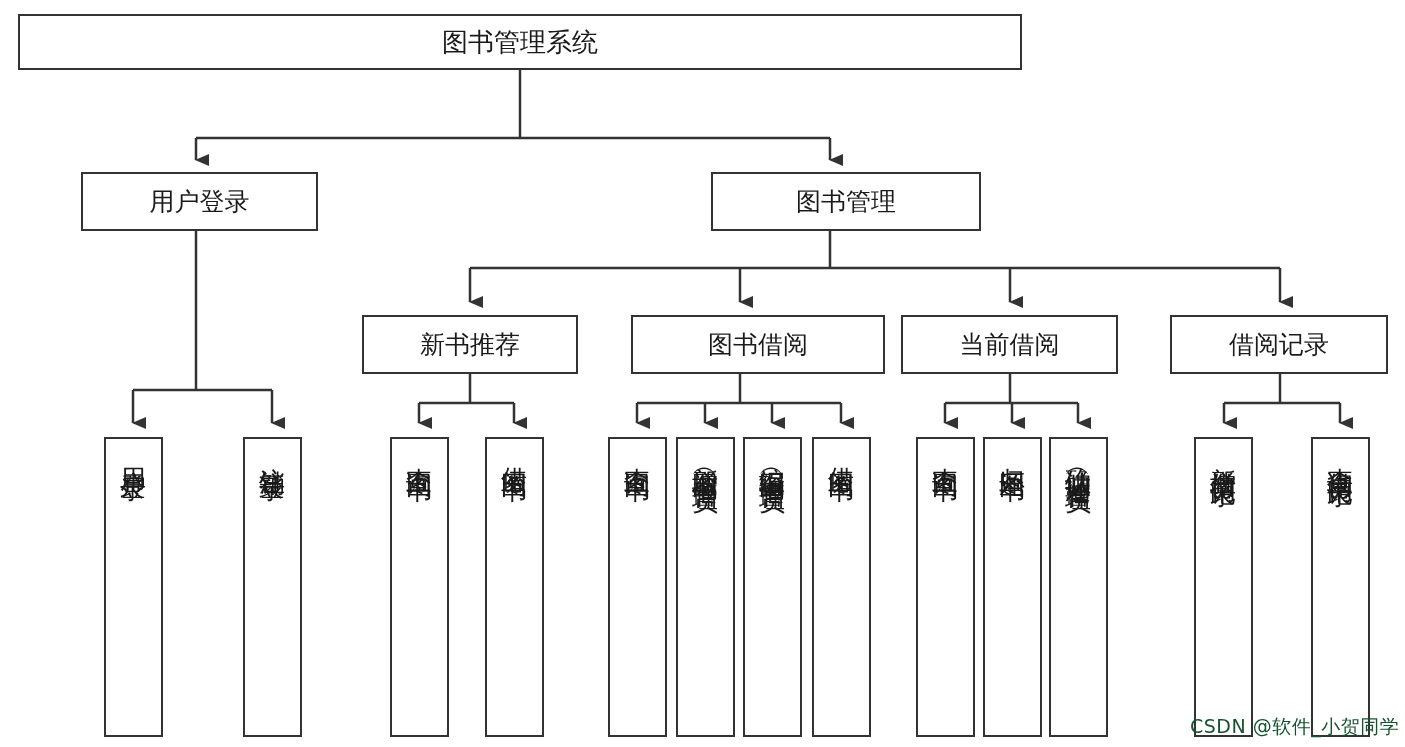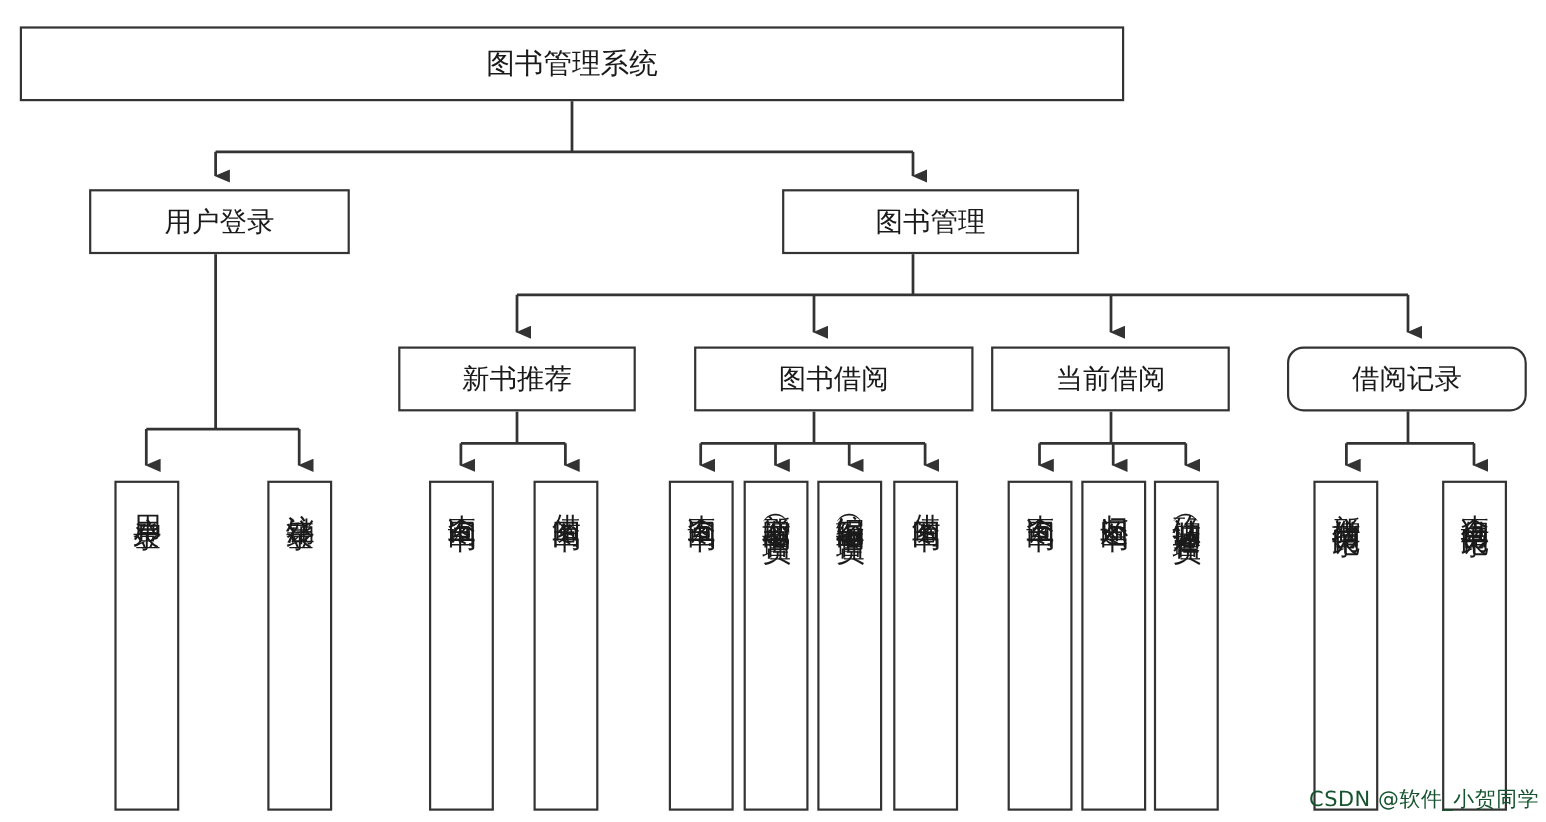--- a/index.html
+++ b/index.html
@@ -119,41 +119,41 @@
       <line x1="1012" y1="403" x2="1012" y2="423" marker-end="url(#arrow)"></line>
       <line x1="1078" y1="403" x2="1078" y2="423" marker-end="url(#arrow)"></line>
 
       <line x1="1280" y1="374" x2="1280" y2="403"></line>
       <line x1="1224" y1="403" x2="1340" y2="403"></line>
       <line x1="1224" y1="403" x2="1224" y2="423" marker-end="url(#arrow)"></line>
       <line x1="1340" y1="403" x2="1340" y2="423" marker-end="url(#arrow)"></line>
     </g>
   </svg>
 
-  <div class="node h root" style="left:18px; top:24px; width:1004px; height:68px;">
+  <div class="node h root" style="left:18px; top:14px; width:1004px; height:56px;">
     <span class="label">图书管理系统</span>
   </div>
 
   <div class="node h" style="left:81px; top:172px; width:237px; height:59px;">
     <span class="label">用户登录</span>
   </div>
   <div class="node h" style="left:711px; top:172px; width:270px; height:59px;">
     <span class="label">图书管理</span>
   </div>
 
   <div class="node h" style="left:362px; top:315px; width:216px; height:59px;">
     <span class="label">新书推荐</span>
   </div>
   <div class="node h" style="left:631px; top:315px; width:254px; height:59px;">
     <span class="label">图书借阅</span>
   </div>
   <div class="node h" style="left:901px; top:315px; width:217px; height:59px;">
     <span class="label">当前借阅</span>
   </div>
-  <div class="node h" style="left:1170px; top:315px; width:218px; height:59px;border-radius:15px;">
+  <div class="node h" style="left:1170px; top:315px; width:218px; height:59px;">
     <span class="label">借阅记录</span>
   </div>
 
   <div class="node v" style="left:104px; top:437px; width:59px; height:300px;">
     <span class="label">用户登录</span>
   </div>
   <div class="node v" style="left:243px; top:437px; width:59px; height:300px;">
     <span class="label">注销登录</span>
   </div>
 

